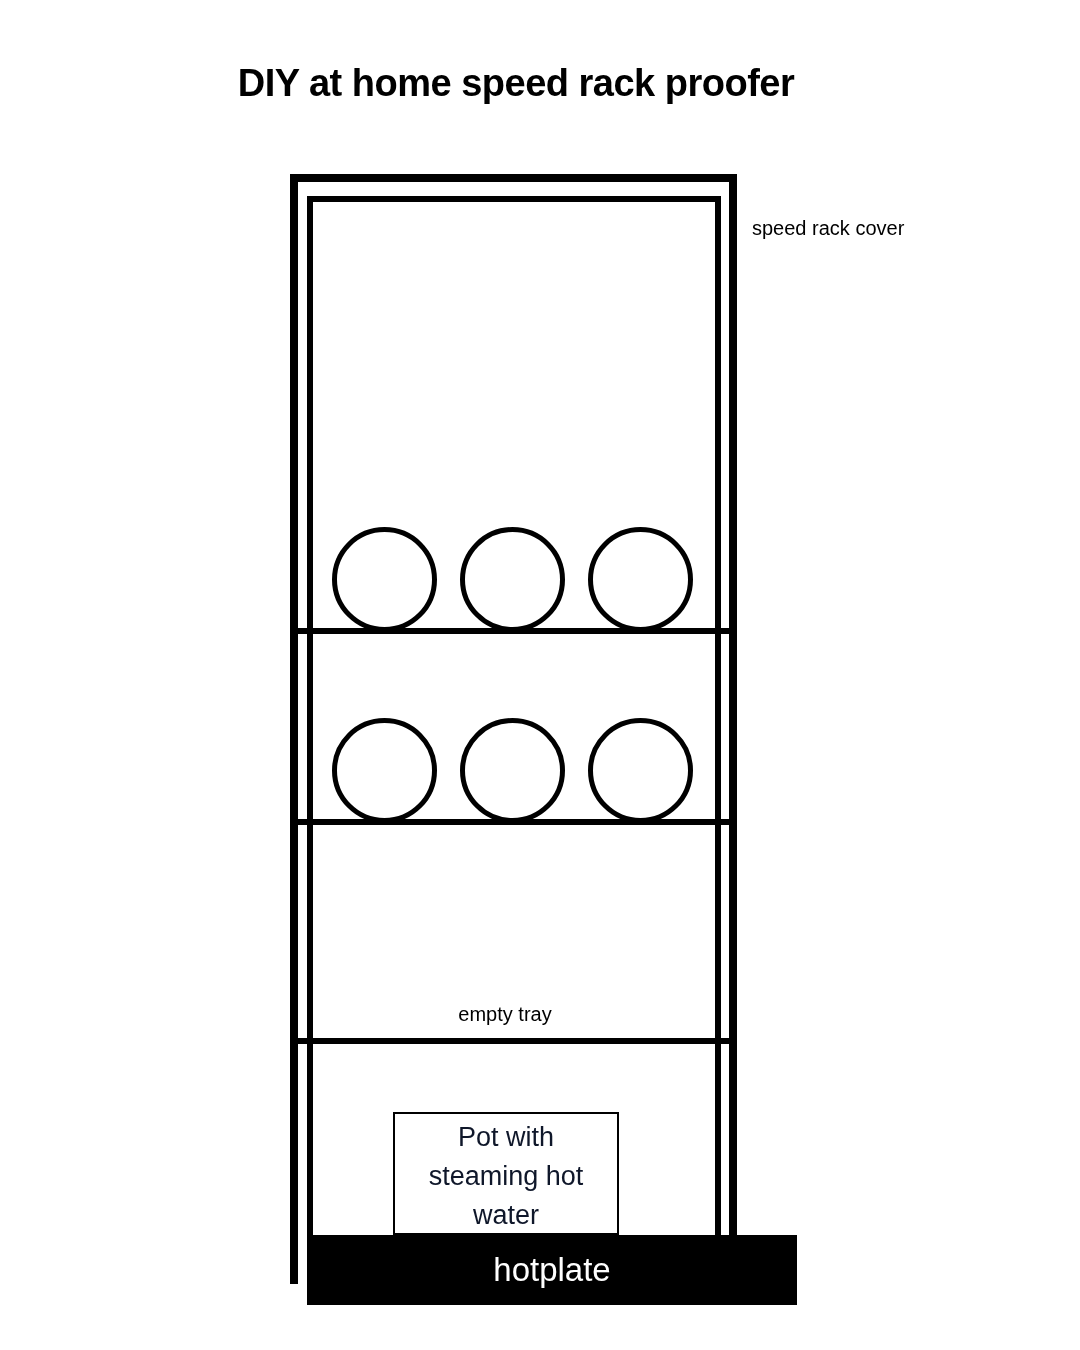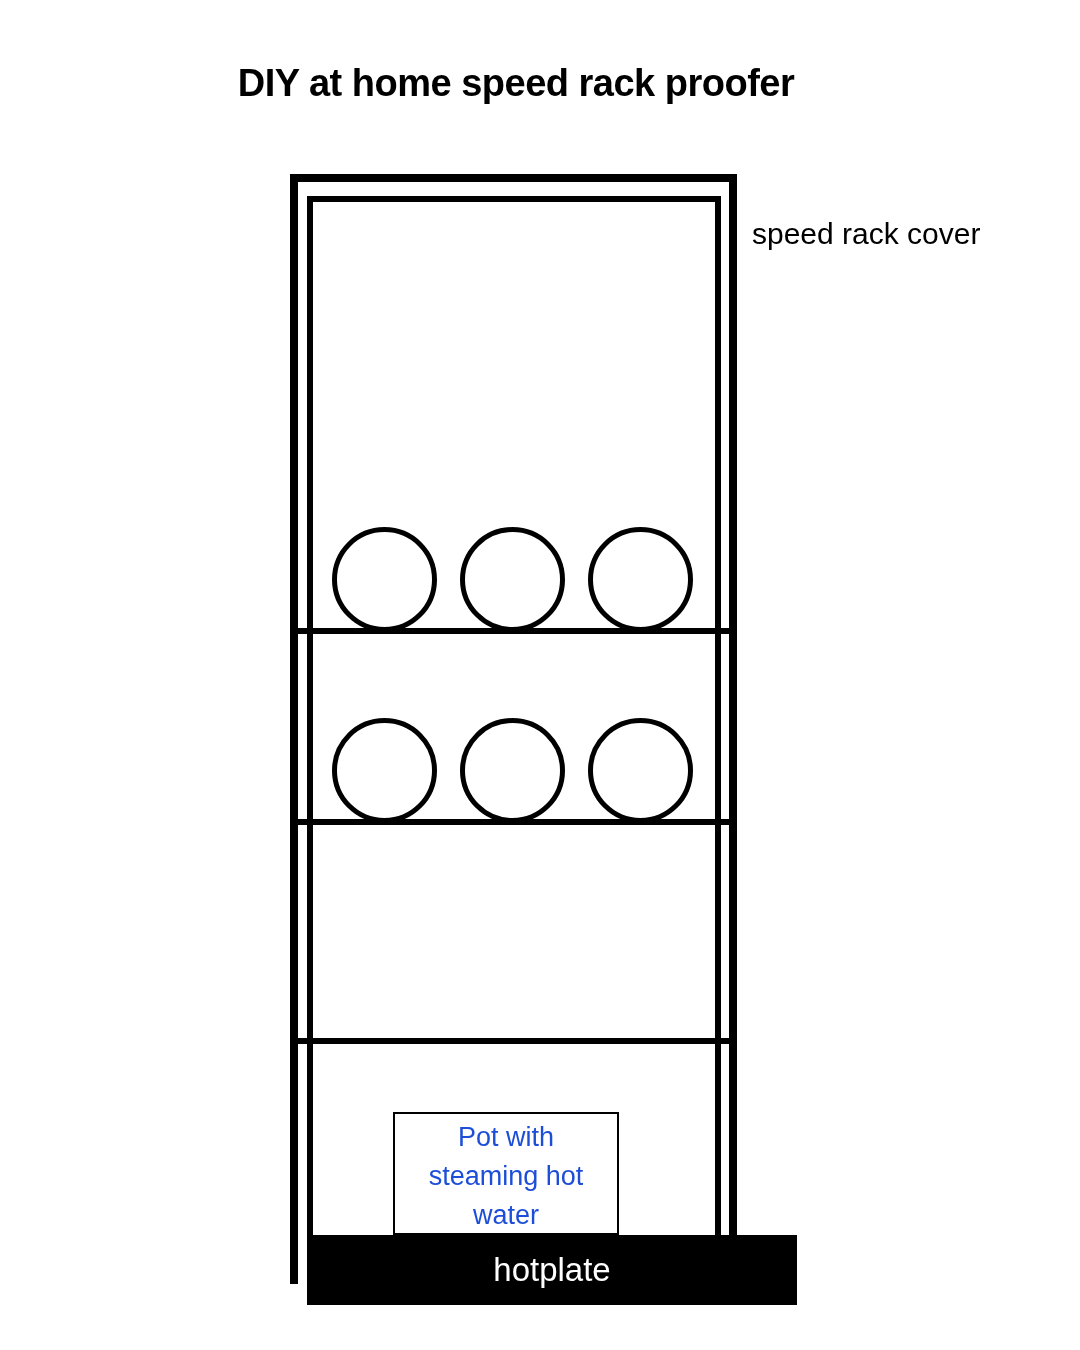--- a/index.html
+++ b/index.html
@@ -32,21 +32,21 @@
   .inner-top   { left: 307px; top: 196px; width: 414px; height: 6px; }
   .inner-left  { left: 307px; top: 196px; width: 6px;  height: 1039px; }
   .inner-right { left: 715px; top: 196px; width: 6px;  height: 1039px; }
 
   .tray-line { left: 290px; width: 447px; height: 6px; z-index: 3; }
   .tray-1 { top: 628px; }
   .tray-2 { top: 819px; }
   .tray-3 { top: 1038px; }
 
   
-  .label { font-size: 30px; font-weight: 400; color: #000000; }
+  .label { font-size: 20px; font-weight: 400; color: #000000; }
   .cover-label { left: 752px; top: 217px; }
   .trays-label { left: 310px; top: 468px; width: 412px; text-align: center; }
   .empty-tray-label { left: 300px; top: 1003px; width: 410px; text-align: center; z-index: 2; }
 
   
   .croissant-row { display: flex; gap: 23px; z-index: 2; }
   .croissant-row-1 { left: 332px; top: 527px; }
   .croissant-row-2 { left: 332px; top: 718px; }
   .croissant {
     width: 105px; height: 105px;
@@ -63,21 +63,21 @@
     background: #ffffff;
     z-index: 4;
     display: flex; align-items: flex-start; justify-content: center;
   }
   .pot-text {
     max-width: 200px;
     margin-top: 4px;
     text-align: center;
     font-size: 27px;
     line-height: 39px;
-    color: #1d4ed8;
+    color: #0f172a;
   }
 
   
   .hotplate {
     left: 307px; top: 1235px;
     width: 490px; height: 70px;
     z-index: 3;
     display: flex; align-items: center; justify-content: center;
   }
   .hotplate-text {
@@ -111,20 +111,21 @@
   <div class="abs croissant-row croissant-row-2">
       <div class="croissant"></div>
       <div class="croissant"></div>
       <div class="croissant"></div>
     </div>
 
   <div class="abs line tray-line tray-1" style="background: rgb(0, 0, 0);"></div>
   <div class="abs line tray-line tray-2" style="background: rgb(0, 0, 0);"></div>
   <div class="abs line tray-line tray-3" style="background: rgb(0, 0, 0);"></div>
 
+  <div class="abs label empty-tray-label">empty tray</div>
 
   <div class="abs pot-box">
     <div class="pot-text">Pot with steaming hot water</div>
   </div>
 
   <div class="abs hotplate" style="background: rgb(0, 0, 0);">
     <span class="hotplate-text" style="color: rgb(255, 255, 255);">hotplate</span>
   </div>
 
 </div>

